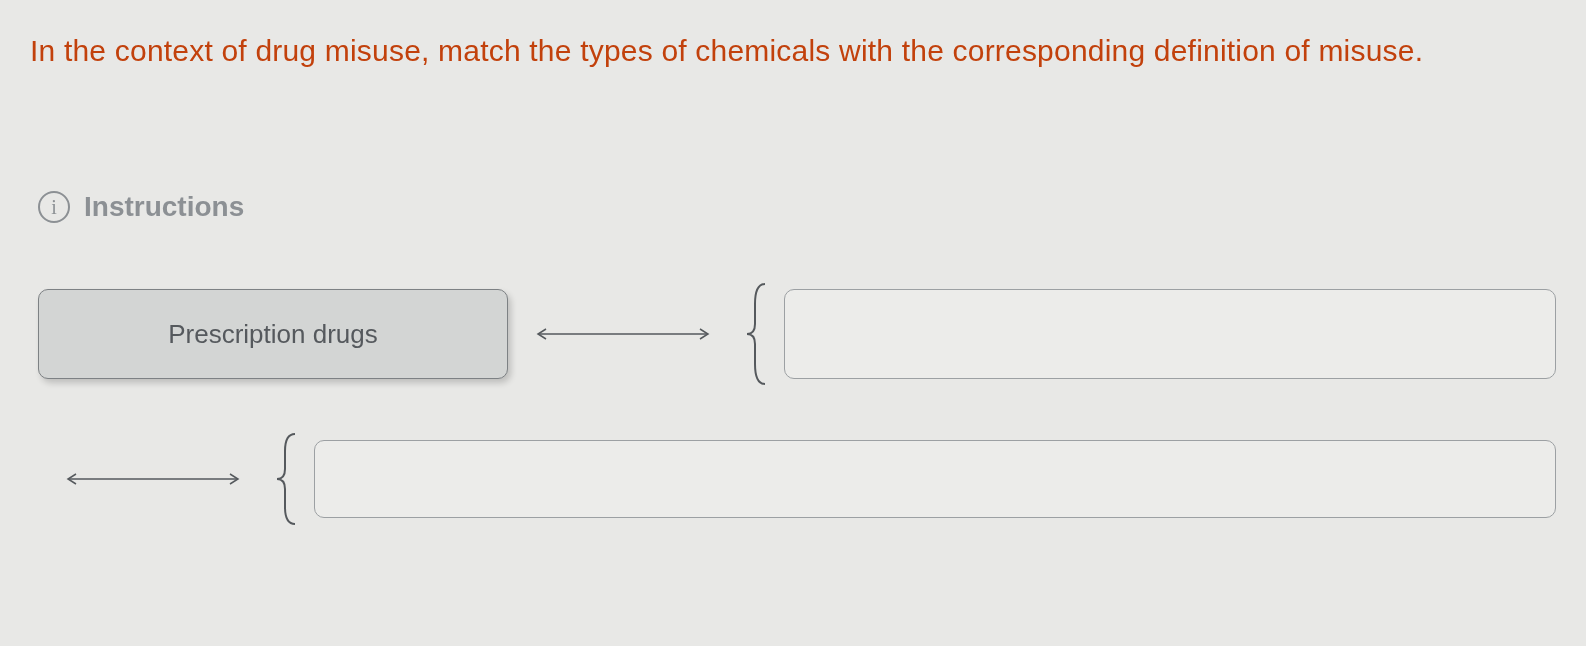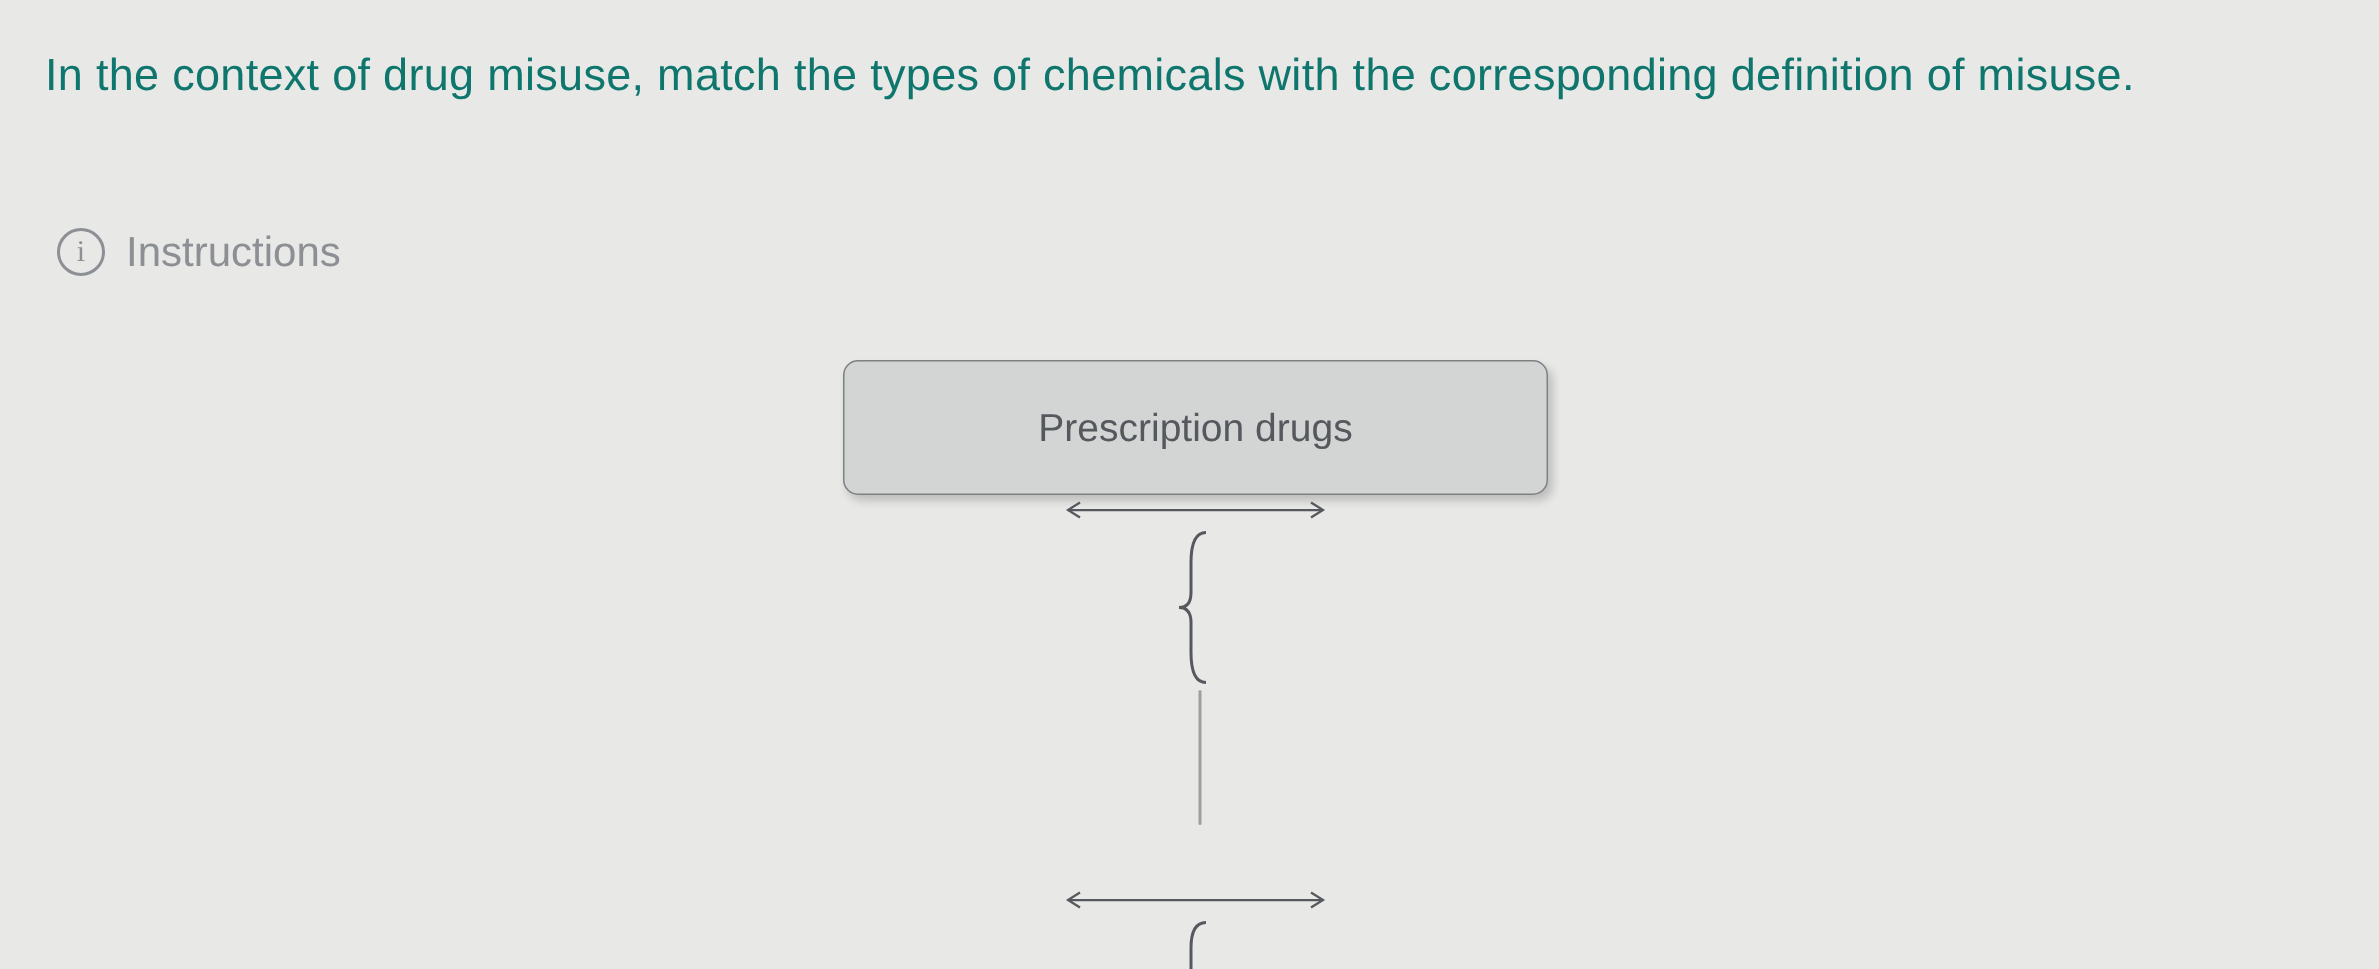--- a/index.html
+++ b/index.html
@@ -8,22 +8,22 @@
     height: 646px;
     background: #e8e8e6;
     font-family: Arial, Helvetica, sans-serif;
     color: #55595d;
     padding: 30px 30px 0 30px;
     overflow: hidden;
   }
   .question {
     font-size: 30px;
     line-height: 1.4;
-    color: #0f766e;
-    margin-bottom: 80px;
+    color: #c2410c;
+    margin-bottom: 119px;
     letter-spacing: 0.2px;
   }
   .instructions-row {
     display: flex;
     align-items: center;
     gap: 14px;
     margin-bottom: 56px;
     margin-left: 8px;
   }
   .info-icon {
@@ -35,27 +35,27 @@
     align-items: center;
     justify-content: center;
     color: #8c9094;
     font-family: Georgia, 'Times New Roman', serif;
     font-size: 20px;
     font-weight: 400;
   }
   .instructions-label {
     font-size: 28px;
     color: #8c9094;
+    font-weight: bold;
   }
   .match-row {
     display: flex;
     align-items: center;
     margin-bottom: 40px;
     margin-left: 8px;
-    flex-direction: column;
   }
   .left-card {
     width: 470px;
     min-height: 90px;
     background: #d3d5d4;
     border: 1px solid #7d8184;
     border-radius: 10px;
     display: flex;
     align-items: center;
     justify-content: center;

